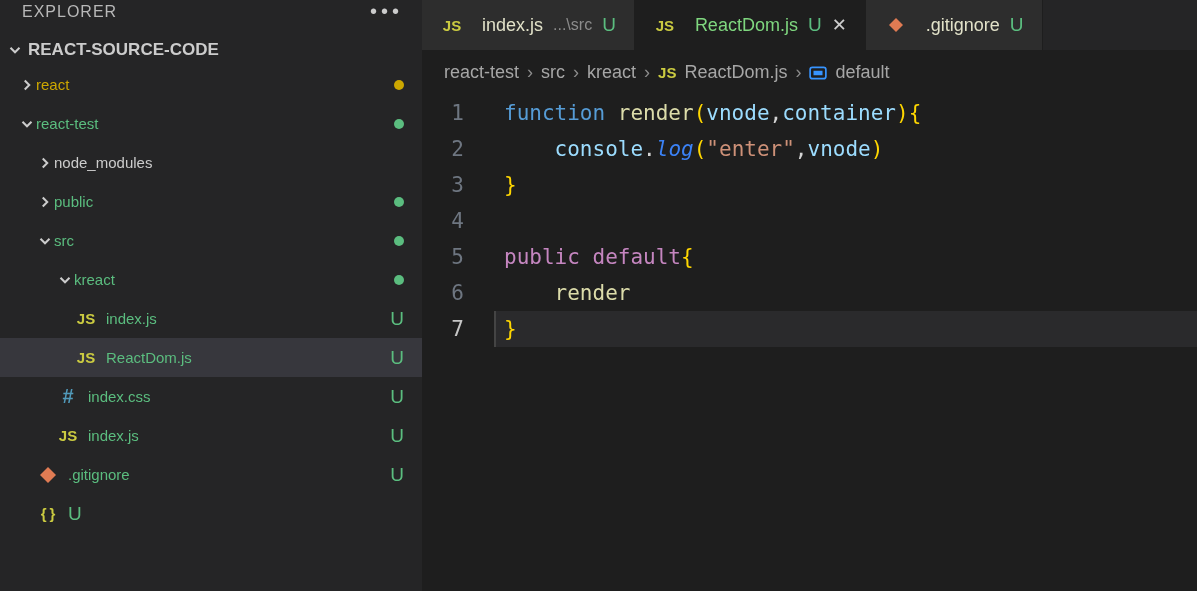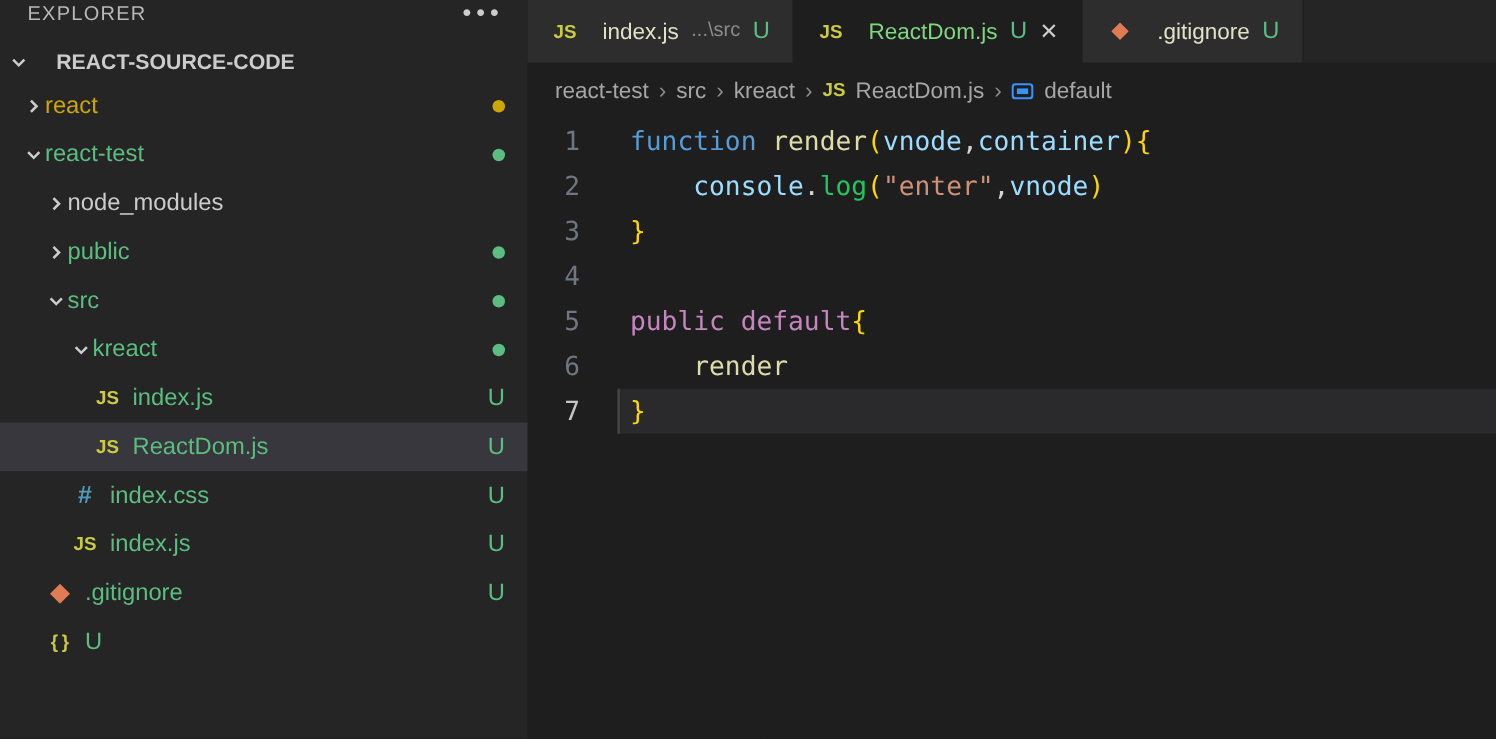--- a/index.html
+++ b/index.html
@@ -6,28 +6,28 @@
     body {
       font-family: "Segoe UI", -apple-system, sans-serif;
       background:#1e1e1e; color:#ccc; width:1197px; height:591px;
       overflow:hidden; font-size:18px;
     }
     .root { display:flex; height:100%; }
     .sidebar { width:422px; background:#252526; display:flex; flex-direction:column; }
     .side-head { display:flex; align-items:center; justify-content:space-between;
                  padding:0 16px 12px 22px; color:#b8b8b8; font-size:16px; letter-spacing:1px; }
     .dots { color:#ccc; display:flex; gap:3px; font-size:20px; padding-right:6px;}
-    .section-head { display:flex; align-items:center; gap:21px; padding:5px 6px;
+    .section-head { display:flex; align-items:center; gap:4px; padding:5px 6px;
                     color:#ccc; font-weight:700; font-size:17px;}
     .chev { width:18px; height:18px; display:flex; align-items:center; justify-content:center; }
     .chev svg { fill:none; stroke:#ccc; stroke-width:1.8; }
     .tree { display:flex; flex-direction:column; }
     .row { display:flex; align-items:center; height:39px; padding-right:18px; cursor:pointer; position:relative;}
     .row.sel { background:#37373d; }
-    .row .label { flex:1; color:#ccc; font-size:19px; }
+    .row .label { flex:1; color:#ccc; font-size:15px; }
     .row.mod .label { color:#cca700;}
     .row.unt .label { color:#5bbd7f;}
     .row.dir .label { color:#ccc; }
     .row.dir.mod .label { color:#cca700;}
     .row.dir.unt .label { color:#5bbd7f;}
     .dot { width:10px; height:10px; border-radius:50%; }
     .dot.y { background:#cca700; }
     .dot.g { background:#5bbd7f; }
     .status-letter { font-size:19px; }
     .status-letter.u { color:#5bbd7f; }
@@ -53,21 +53,21 @@
     .crumbs .sep { color:#8c8c8c; }
     .crumbs .sym { width:18px; height:18px; }
     .crumbs .sym svg { fill:#3794ff; }
     .code { display:flex; font-family:Consolas,monospace; font-size:21px; line-height:36px; }
     .gutter { width:72px; text-align:right; color:#6e7681; padding-right:30px;}
     .src { flex:1; }
     .src .line.cur { background:#2a2a2c; }
     .src .line.cur:after{content:"";position:absolute;left:0;top:0;bottom:0;border-left:2px solid #444;}
     .src .line{ position:relative; padding-left:10px;}
     .kw{color:#569cd6;} .kw2{color:#c586c0;} .fn{color:#dcdcaa;}
-    .p{color:#9cdcfe;} .br{color:#ffd700;} .str{color:#ce9178;} .call{color:#22c55e;} .punc{color:#d4d4d4;}
+    .p{color:#9cdcfe;} .br{color:#ffd700;} .str{color:#ce9178;} .call{color:#3b82f6;font-style:italic;} .punc{color:#d4d4d4;}
   </style>
 </head>
 <body>
 
 <div class="root">
 
   <div class="sidebar">
     <div class="side-head">
       <span>EXPLORER</span>
       <span class="dots">

